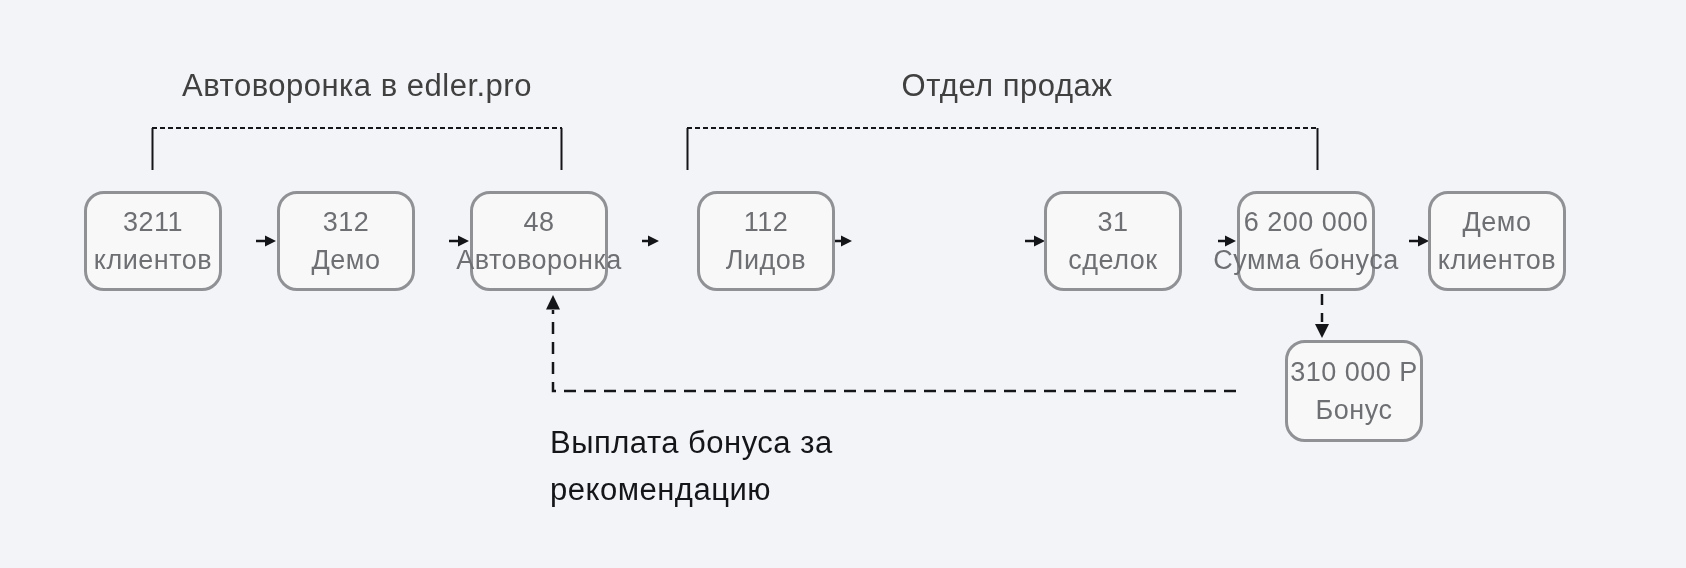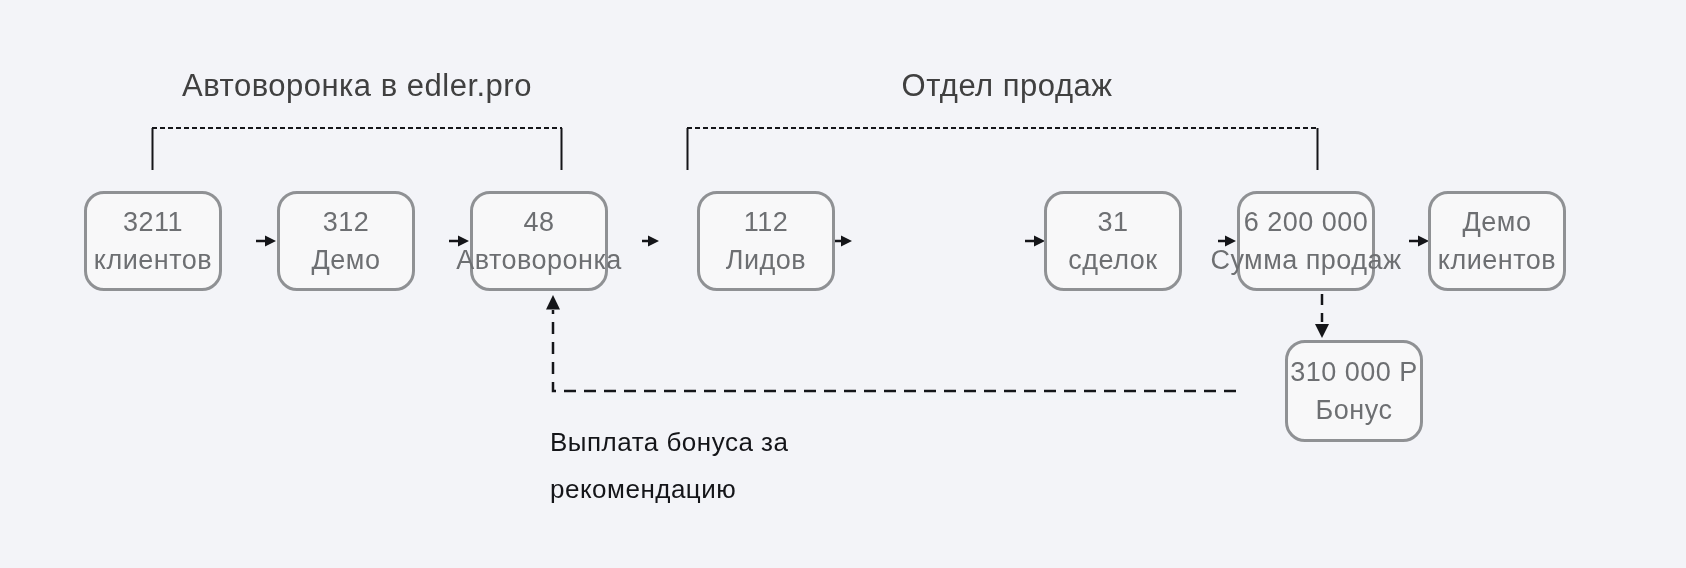--- a/index.html
+++ b/index.html
@@ -56,21 +56,21 @@
   .node.bonus {
     top: 340px;
     left: 1237px;
     height: 102px;
     margin-left: 48px;
   }
   .annotation {
     position: absolute;
     left: 550px;
     top: 419px;
-    font-size: 26px;
+    font-size: 31px;
     line-height: 47px;
     letter-spacing: 0.5px;
     color: #141519;
   }
   .annotation span { display: block; }
 </style>
 </head>
 <body>
 
 <div class="canvas">
@@ -133,21 +133,21 @@
   <div class="node" style="left:697px">
     <span class="val">112</span>
     <span class="lbl">Лидов</span>
   </div>
   <div class="node" style="left:1044px">
     <span class="val">31</span>
     <span class="lbl">сделок</span>
   </div>
   <div class="node" style="left:1237px">
     <span class="val">6 200 000</span>
-    <span class="lbl">Сумма продаж</span>
+    <span class="lbl">Сумма бонуса</span>
   </div>
   <div class="node" style="left:1428px">
     <span class="val">Демо</span>
     <span class="lbl">клиентов</span>
   </div>
 
   <div class="node bonus">
     <span class="val">310 000 Р</span>
     <span class="lbl">Бонус</span>
   </div>

